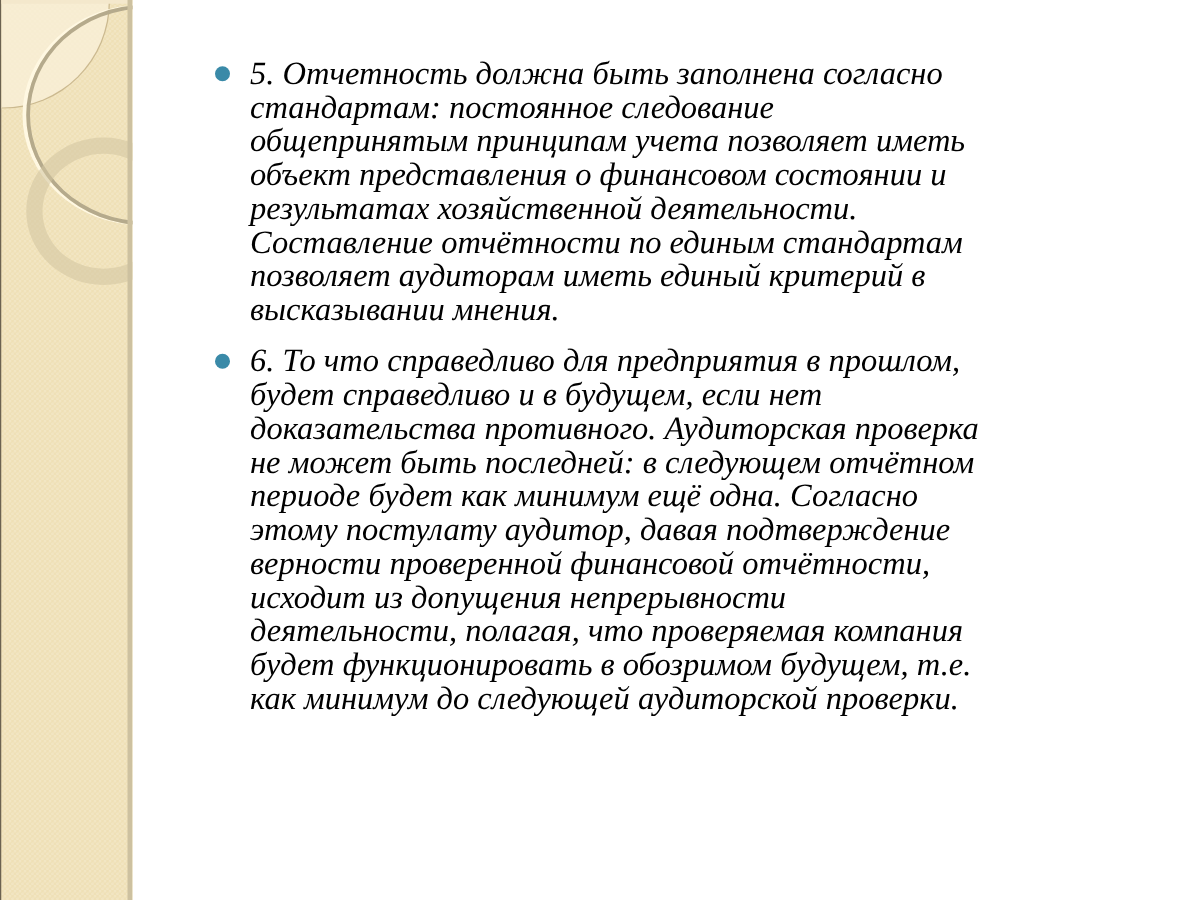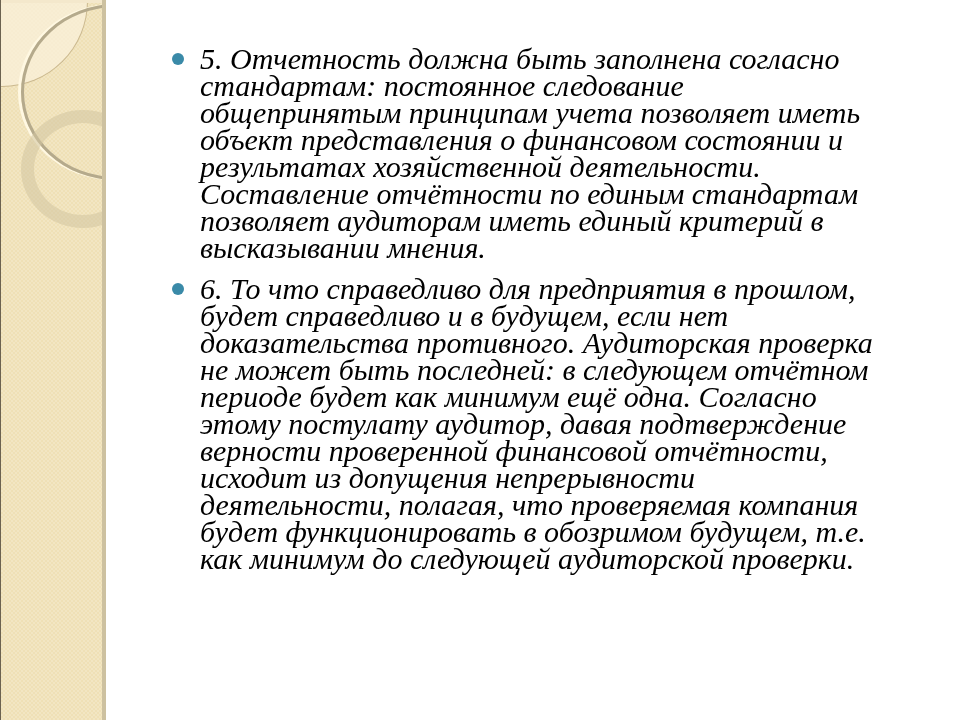--- a/index.html
+++ b/index.html
@@ -46,21 +46,21 @@
     position: absolute; left: 20px; top: 110px; width: 124px; height: 118px;
     border-radius: 50%;
     border: 13px solid rgba(210, 196, 160, 0.55);
     box-sizing: border-box;
   }
   .content {
     position: absolute; left: 172px; top: 45px; width: 770px;
   }
   .bullet-item {
     position: relative; padding-left: 28px;
-    font-style: italic; font-size: 30px; line-height: 27px; color: #000;
+    font-style: italic; font-size: 26px; line-height: 27px; color: #000;
     margin-bottom: 14px;
   }
   .bullet-dot {
     position: absolute; left: 0; top: 8px; width: 12px; height: 12px;
     border-radius: 50%; background: #3a8aa8;
   }
   .bullet-text { display: block; white-space: pre-line; }
 </style>
 </head>
 <body>

